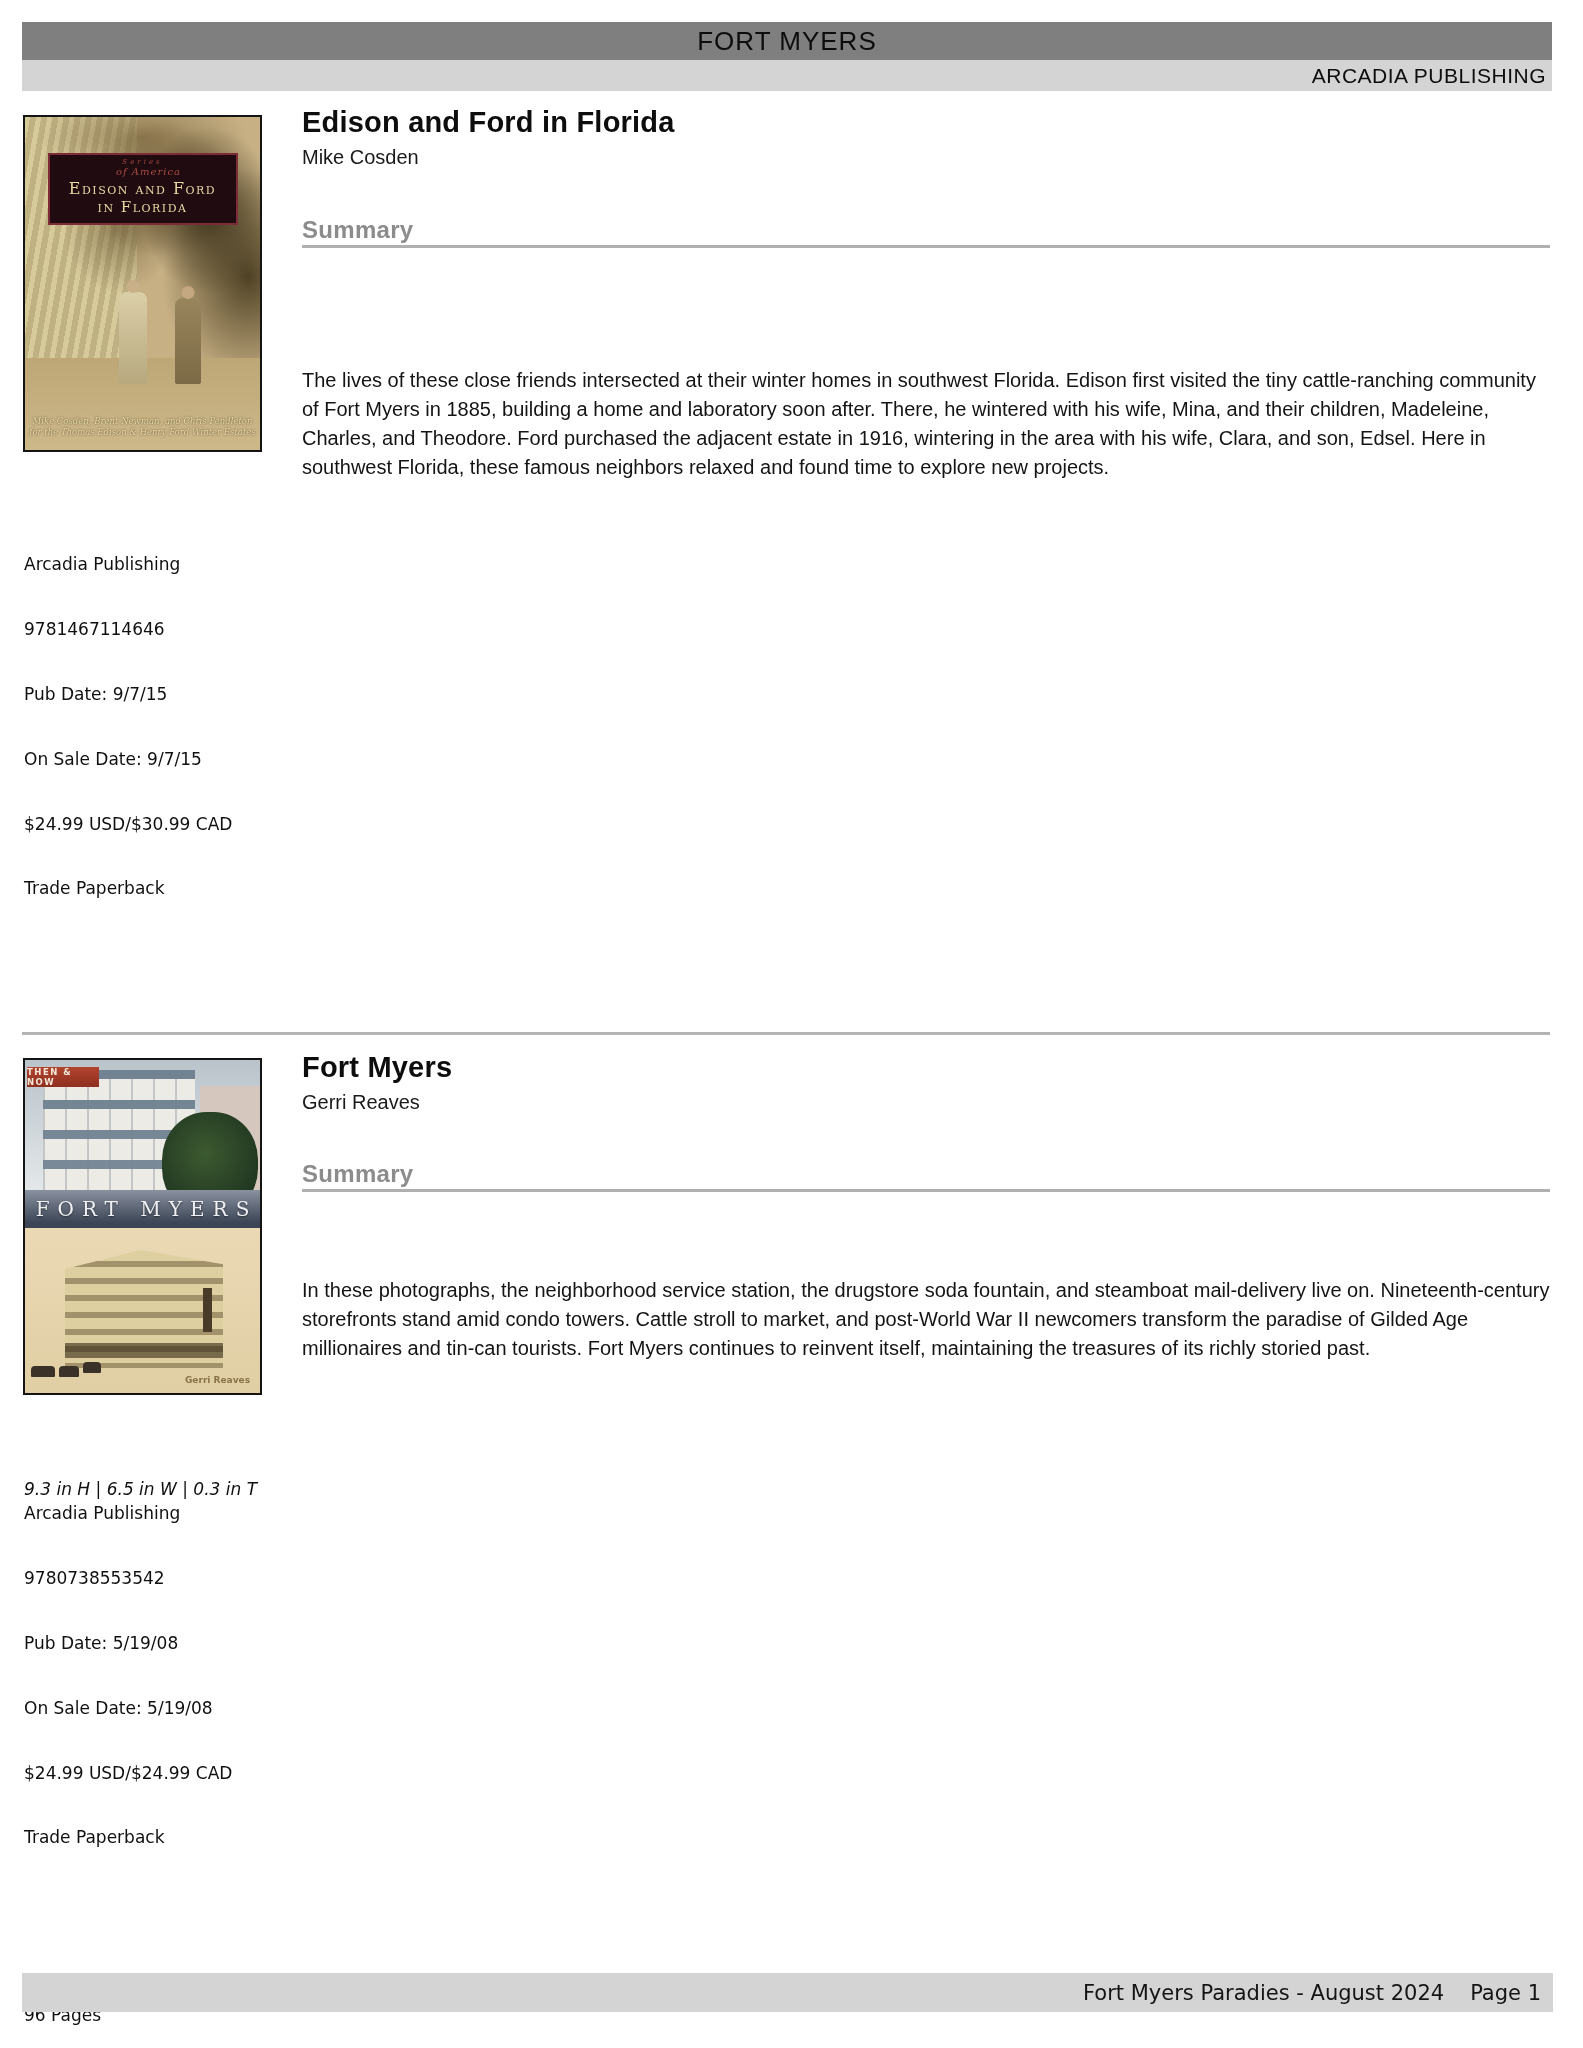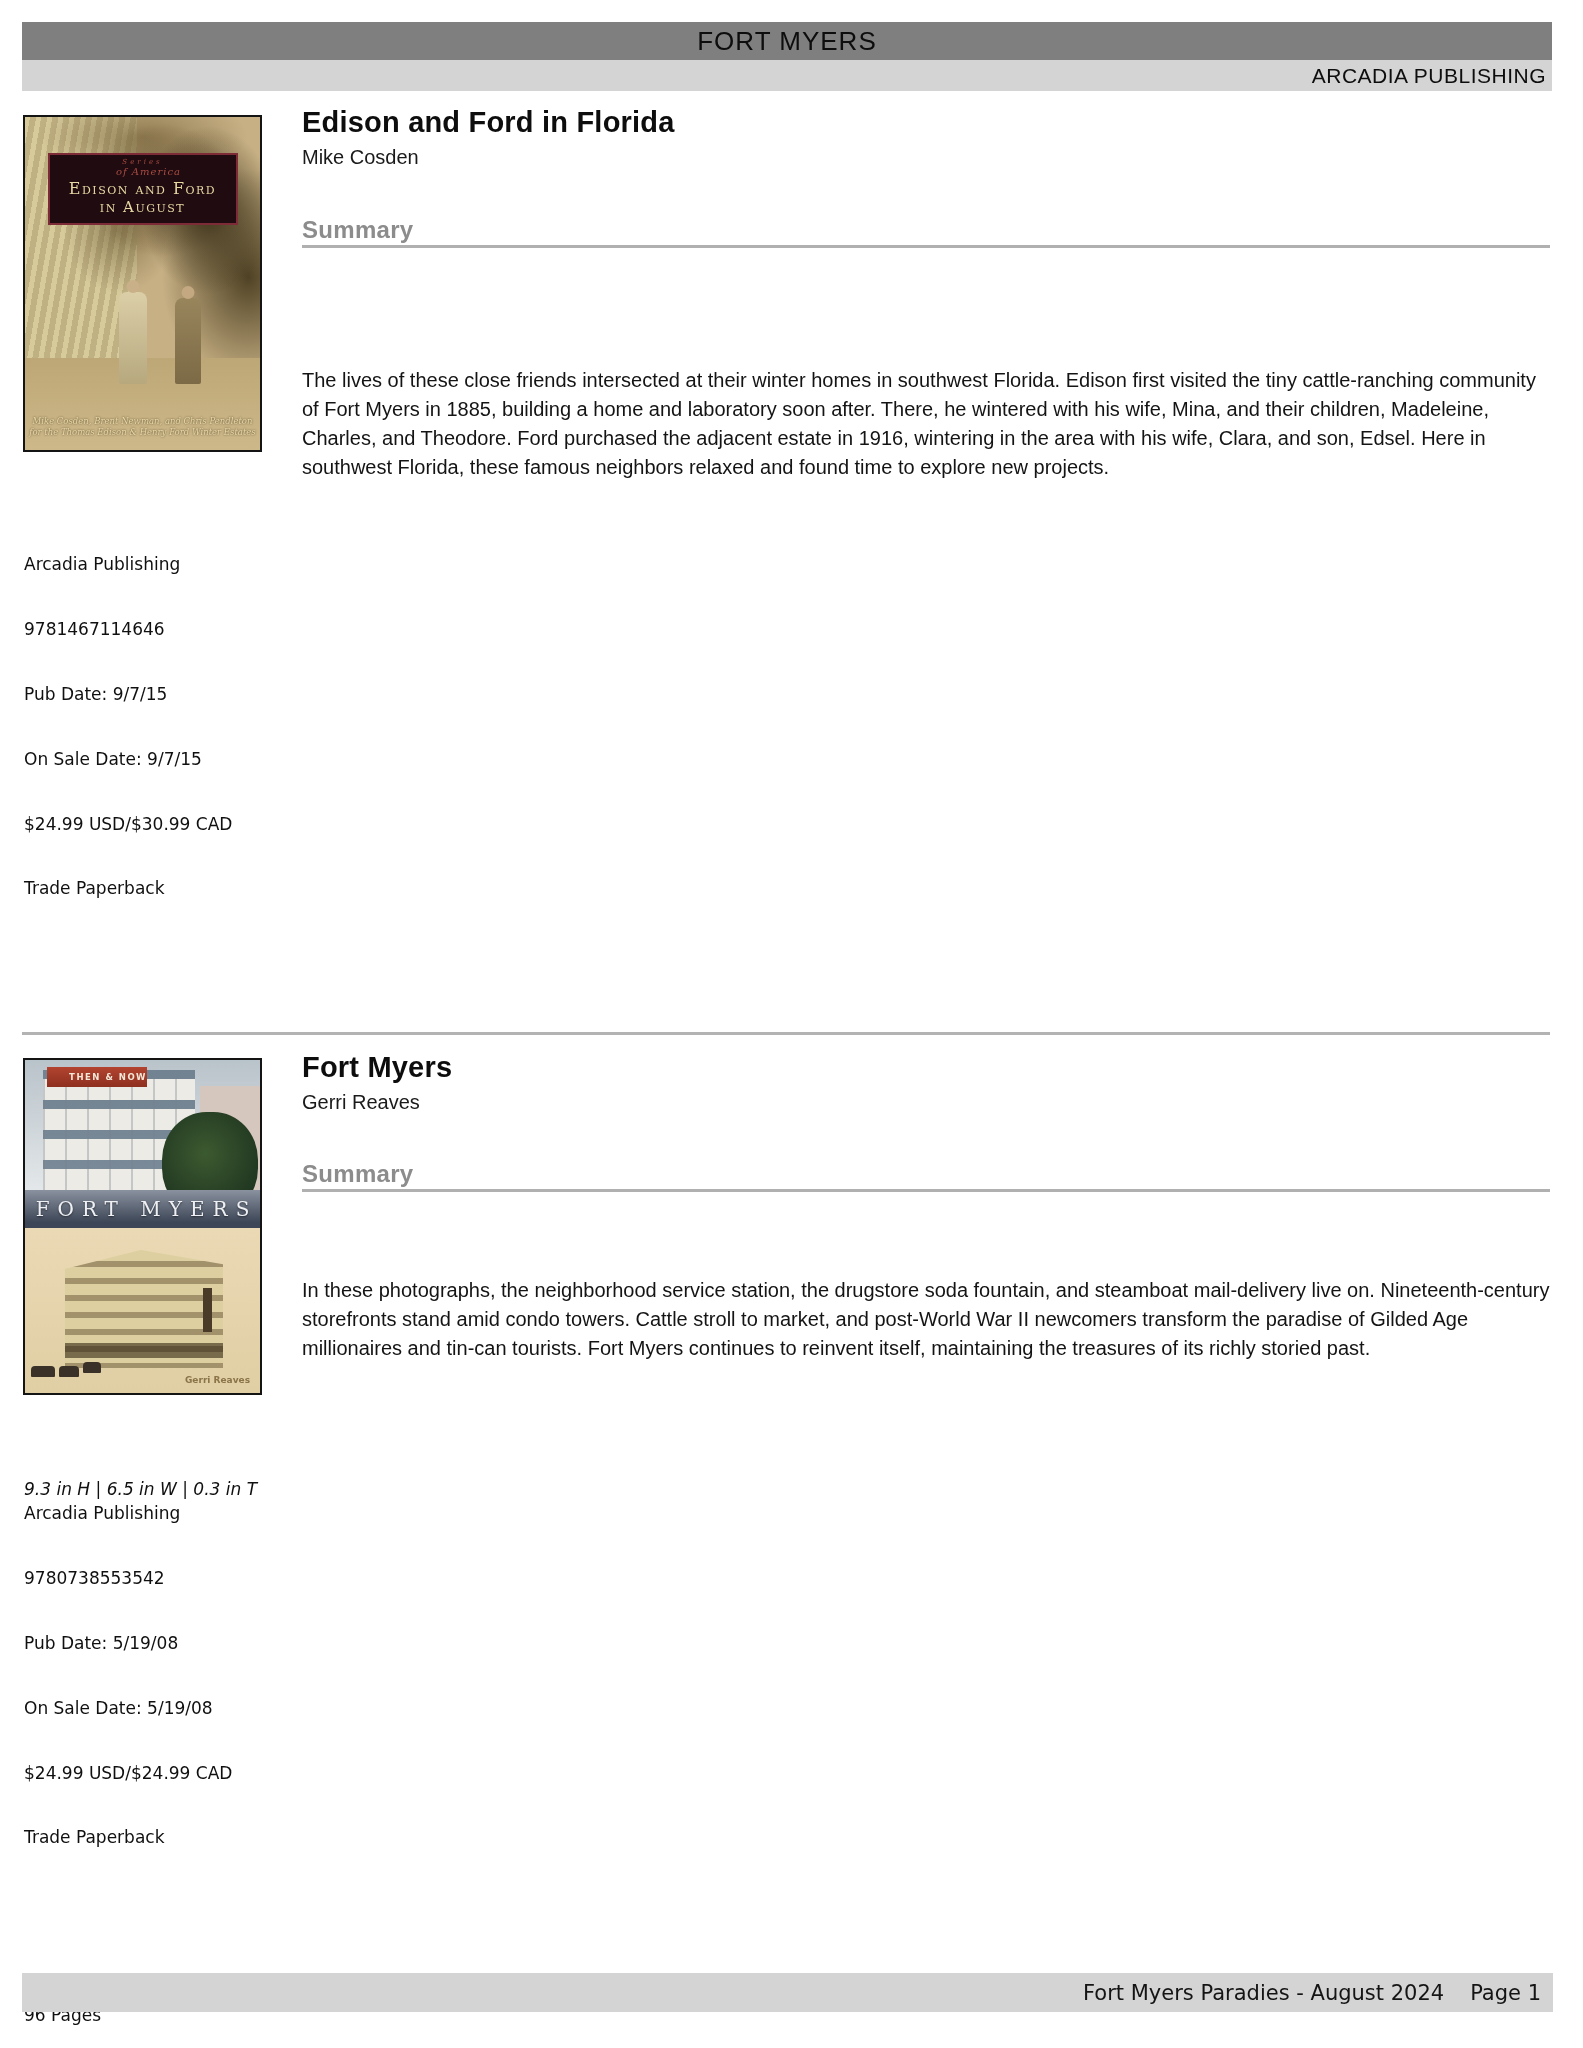--- a/index.html
+++ b/index.html
@@ -72,22 +72,22 @@
 
   
   .cover2{background:#e8dcbc;}
   .c2-sky{position:absolute;left:0;top:0;width:100%;height:132px;background:linear-gradient(#b9c3ca,#e4e8ea);}
   .c2-bldg{position:absolute;left:18px;top:10px;width:152px;height:122px;background:
       repeating-linear-gradient(to right, rgba(120,130,142,.35) 0 2px, transparent 2px 22px),
       repeating-linear-gradient(to bottom, rgba(88,108,126,.75) 0 9px, #edebe5 9px 30px);}
   .c2-pink{position:absolute;right:0;top:26px;width:60px;height:106px;background:#d5c6be;}
   .c2-tree{position:absolute;right:2px;top:52px;width:96px;height:104px;border-radius:46%;
            background:radial-gradient(circle at 45% 40%, #3c5a30, #1f3520 75%);}
-  .c2-banner{position:absolute;left:2px;top:7px;width:100px;height:20px;
-             background:linear-gradient(#b24430,#8e2f1f);display:flex;align-items:center;justify-content:flex-end;margin-left:20px;}
+  .c2-banner{position:absolute;left:2px;top:7px;width:72px;height:20px;
+             background:linear-gradient(#b24430,#8e2f1f);display:flex;align-items:center;justify-content:flex-end;}
   .c2-banner span{font-size:8.5px;font-weight:bold;letter-spacing:1.5px;color:#f3e8d8;}
   .c2-band{position:absolute;left:0;top:130px;width:100%;height:38px;
            background:linear-gradient(#8a92a0,#3d4656 85%);display:flex;align-items:center;justify-content:center;}
   .c2-band span{font-family:"DejaVu Serif",serif;font-size:20px;letter-spacing:8px;color:#eef0f4;
                 text-shadow:0 1px 2px rgba(0,0,0,.5);padding-left:8px;}
   .c2-old{position:absolute;left:0;top:168px;width:100%;height:165px;
           background:linear-gradient(#ead9b4,#e0cfa4);}
   .c2-oldbldg{position:absolute;left:40px;top:22px;width:158px;height:118px;background:#ddcf9f;
               clip-path:polygon(0 16%,48% 0,100% 12%,100% 100%,0 100%);}
   .c2-oldbldg::before{content:"";position:absolute;inset:0;
@@ -112,21 +112,21 @@
   <div class="cover cover1" style="top:115px;">
     <div class="c1-house"></div>
     <div class="c1-foliage"></div>
     <div class="c1-ground"></div>
     <div class="c1-fig c1-fig-left"></div>
     <div class="c1-fig c1-fig-right"></div>
     <div class="c1-titlebox">
       <div class="c1-series-sm">Series</div>
       <div class="c1-series">of America</div>
       <div class="c1-t1">Edison and Ford</div>
-      <div class="c1-t2">in August</div>
+      <div class="c1-t2">in Florida</div>
     </div>
     <div class="c1-credit">
       <div>Mike Cosden, Brent Newman, and Chris Pendleton</div>
       <div>for the Thomas Edison &amp; Henry Ford Winter Estates</div>
     </div>
   </div>
 
   <div class="col" style="top:106px;">
     <div class="book-title">Edison and Ford in Florida</div>
     <div class="book-author">Mike Cosden</div>

